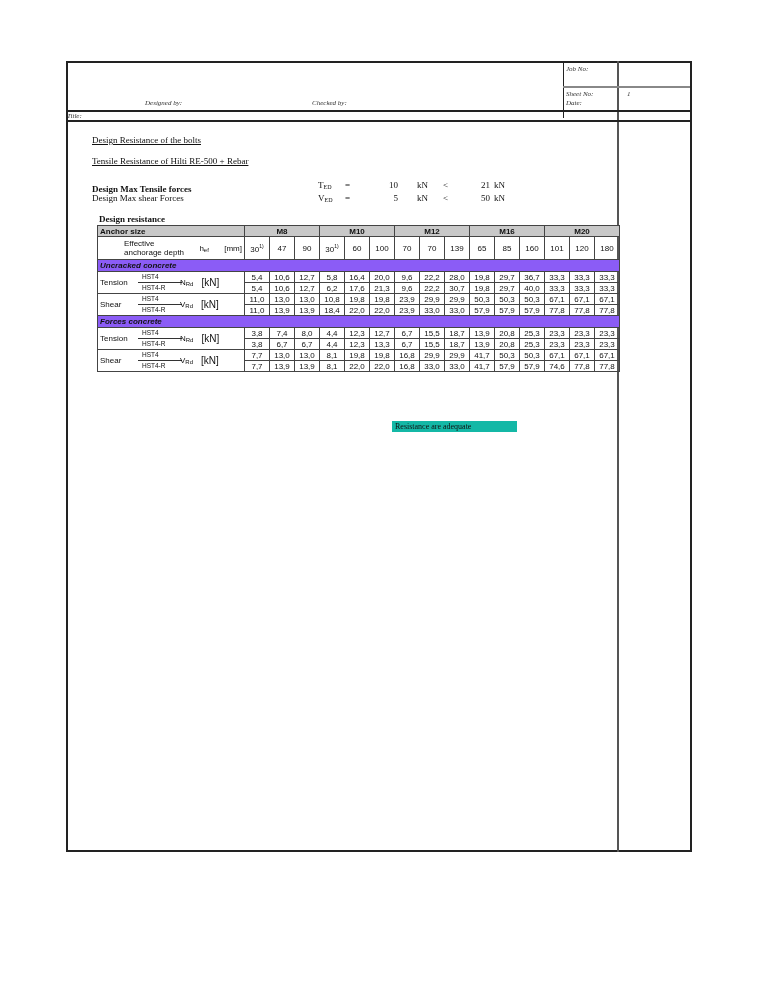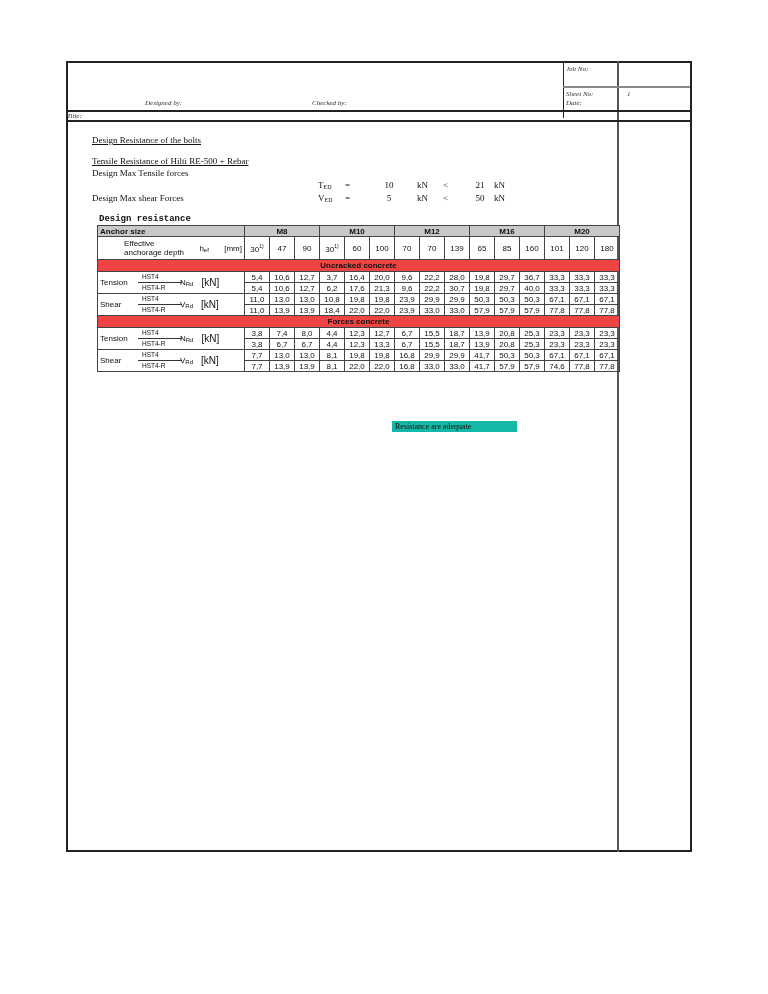--- a/index.html
+++ b/index.html
@@ -7,29 +7,29 @@
   .frame { position:absolute; left:66px; top:61px; width:626px; height:791px; border:2px solid #222; box-sizing:border-box; }
   .vline-right { position:absolute; left:617px; top:61px; width:2px; height:791px; background:#555; }
   .vline-job { position:absolute; left:563px; top:61px; width:1px; height:57px; background:#222; }
   .hline-job { position:absolute; left:563px; top:86px; width:127px; height:2px; background:#888; }
   .hline-title-top { position:absolute; left:66px; top:110px; width:626px; height:2px; background:#222; }
   .hline-title-bot { position:absolute; left:66px; top:120px; width:626px; height:2px; background:#222; }
   .hdr-italic { position:absolute; font-style:italic; font-size:7px; color:#333; }
   .txt { position:absolute; font-size:9px; }
   .ul { text-decoration:underline; }
   .sub { font-size:6px; vertical-align:-1px; }
-  .num { position:absolute; font-size:9px; text-align:center; }
+  .num { position:absolute; font-size:9px; text-align:right; }
   .adequate { position:absolute; left:392px; top:421px; width:125px; height:11px; background:#14b8a6; font-size:8px; padding-left:3px; box-sizing:border-box; line-height:11px; }
 
-  .dr-title { position:absolute; left:99px; top:214px; font-family:Liberation Mono, monospace; font-weight:bold; font-size:9px; }
+  .dr-title { position:absolute; left:99px; top:214px; font-family:Liberation Serif, serif; font-weight:bold; font-size:9px; }
   table.dr { position:absolute; left:97px; top:225px; border-collapse:collapse; font-family:"Liberation Sans", sans-serif; font-size:8px; border:1.5px solid #222; }
   table.dr td { border:1px solid #444; padding:0 2px; height:10px; text-align:center; white-space:nowrap; }
   table.dr tr.h1 td { background:#c8c8c8; font-weight:bold; height:10px; }
   table.dr tr.h2 td { height:22px; }
-  table.dr tr.sec td { background:#ef4444; font-weight:bold; text-align:center; height:11px; }
+  table.dr tr.sec td { background:#8b5cf6; font-weight:bold; text-align:left; height:11px;font-style:italic; }
   table.dr td.lbl { text-align:left; border-right:none; }
   table.dr td.cell { width:20px; font-size:8px; }
   .lbl-wrap { display:flex; align-items:center; }
   .lbl-main { width:38px; font-size:8px; }
   .lbl-types { display:flex; flex-direction:column; font-size:6.5px; width:44px; }
   .lbl-types span { line-height:10px; padding-left:4px; }
   .lbl-types span.top { border-bottom:1px solid #333; }
   .lbl-sym { font-size:8px; margin-left:-2px; }
   .lbl-unit { font-size:10px; margin-left:8px; }
   .eff { display:flex; align-items:center; justify-content:space-between; width:118px;margin-left:24px; }
@@ -50,21 +50,21 @@
 <span class="hdr-italic" style="left:312px;top:99px;">Checked by:</span>
 <span class="hdr-italic" style="left:566px;top:65px;">Job No:</span>
 <span class="hdr-italic" style="left:566px;top:90px;">Sheet No:</span>
 <span class="hdr-italic" style="left:627px;top:90px;">1</span>
 <span class="hdr-italic" style="left:566px;top:99px;">Date:</span>
 <span class="hdr-italic" style="left:67px;top:112px;">Title:</span>
 
 <span class="txt ul" style="left:92px;top:135px;text-align:center;">Design Resistance of the bolts</span>
 <span class="txt ul" style="left:92px;top:156px;">Tensile Resistance of Hilti RE-500 + Rebar</span>
 
-<span class="txt" style="left:92px;top:168px;">Design Max Tensile forces</span>
+<span class="txt" style="left:92px;top:184px;font-weight:bold;">Design Max Tensile forces</span>
 <span class="txt" style="left:318px;top:180px;"><span>T</span><span class="sub">ED</span></span>
 <span class="txt" style="left:345px;top:180px;">=</span>
 <span class="num" style="left:380px;width:18px;top:180px;">10</span>
 <span class="txt" style="left:417px;top:180px;">kN</span>
 <span class="txt" style="left:443px;top:180px;">&lt;</span>
 <span class="num" style="left:470px;width:20px;top:180px;">21</span>
 <span class="txt" style="left:494px;top:180px;">kN</span>
 
 <span class="txt" style="left:92px;top:193px;">Design Max shear Forces</span>
 <span class="txt" style="left:318px;top:193px;"><span>V</span><span class="sub">ED</span></span>
@@ -121,21 +121,21 @@
               <span class="top">HST4</span>
               <span>HST4-R</span>
             </div>
             <span class="lbl-sym">N<span class="sub">Rd</span></span>
             <span class="lbl-unit">[kN]</span>
           </div>
         </td>
         <td class="cell">5,4</td>
         <td class="cell">10,6</td>
         <td class="cell">12,7</td>
-        <td class="cell">3,7</td>
+        <td class="cell">5,8</td>
         <td class="cell">16,4</td>
         <td class="cell">20,0</td>
         <td class="cell">9,6</td>
         <td class="cell">22,2</td>
         <td class="cell">28,0</td>
         <td class="cell">19,8</td>
         <td class="cell">29,7</td>
         <td class="cell">36,7</td>
         <td class="cell">33,3</td>
         <td class="cell">33,3</td>

